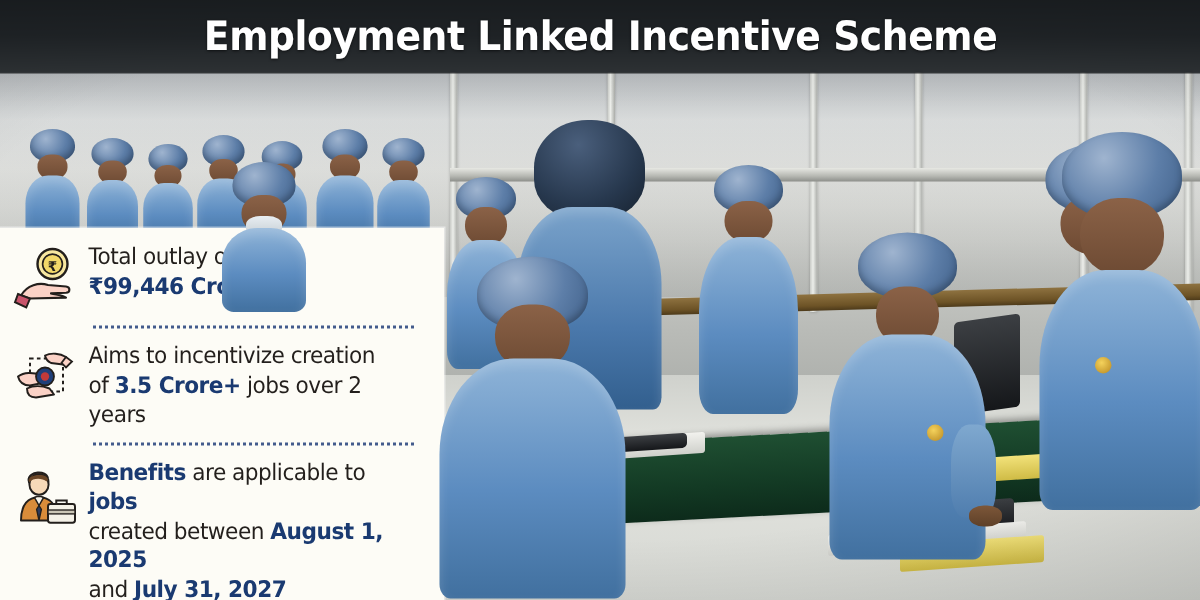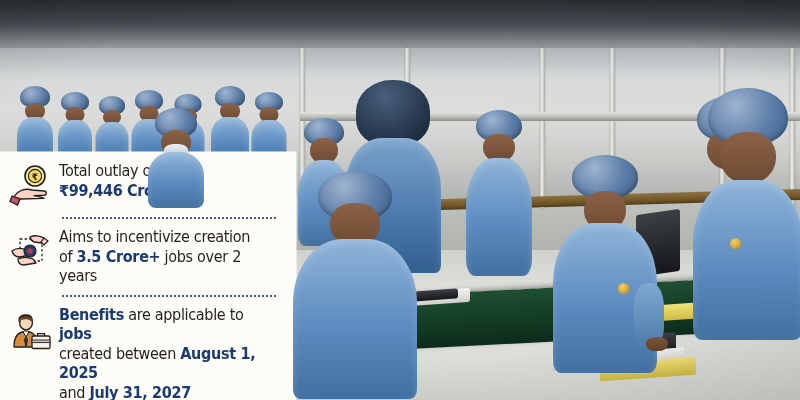--- a/index.html
+++ b/index.html
@@ -345,20 +345,23 @@
     <div class="tray-yellow" style="left:586px; bottom:78px; width:120px; height:16px;"></div>
     <div class="tray-yellow" style="left:710px; bottom:106px; width:90px; height:18px;"></div>
     <div class="device-dark" style="left:560px; bottom:42px; width:116px; height:22px;"></div>
     <div class="tray-white" style="left:552px; bottom:34px; width:132px; height:14px;"></div>
     <div class="tray-yellow" style="left:600px; bottom:22px; width:96px; height:18px;"></div>
     <div class="device-dark" style="left:636px; bottom:126px; width:44px; height:62px; transform:skewY(-8deg);"></div>
 
     <div class="vignette"></div>
   </div>
 
+  <div class="title-band">
+    <div class="title-text">Employment Linked Incentive Scheme</div>
+  </div>
 
   <div class="card">
 
     <div class="fact">
       <div class="fact-icon">
         <svg viewBox="0 0 46 46" width="46" height="46">
           <circle cx="27" cy="13" r="10" fill="#f7e7a0" stroke="#231f1c" stroke-width="1.6"></circle>
           <circle cx="27" cy="13" r="6.6" fill="#f2d869" stroke="#231f1c" stroke-width="1.1"></circle>
           <text x="27" y="17.4" font-family="DejaVu Sans, sans-serif" font-size="9" font-weight="bold" fill="#231f1c" text-anchor="middle">₹</text>
           <path d="M6 34 C10 27 18 25 24 27 L36 28 C39 28.3 39 32 36 32.2 L26 32.6 C30 33.6 34 34 36 35.4 L12 36 Z" fill="#fbd2c6" stroke="#231f1c" stroke-width="1.4" stroke-linejoin="round"></path>

